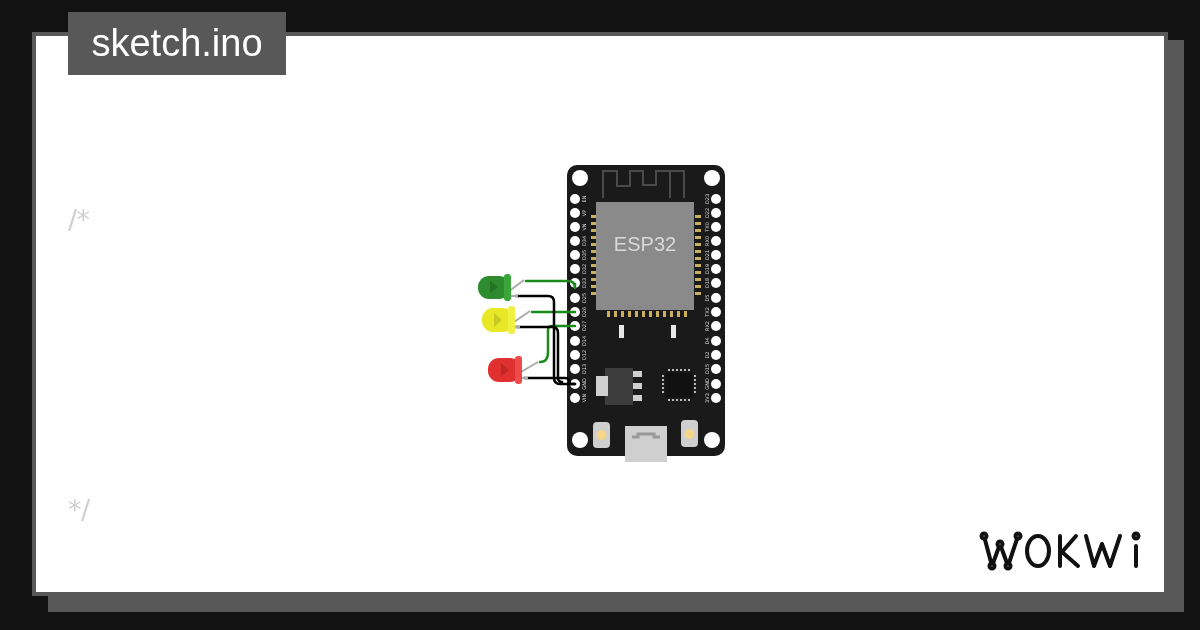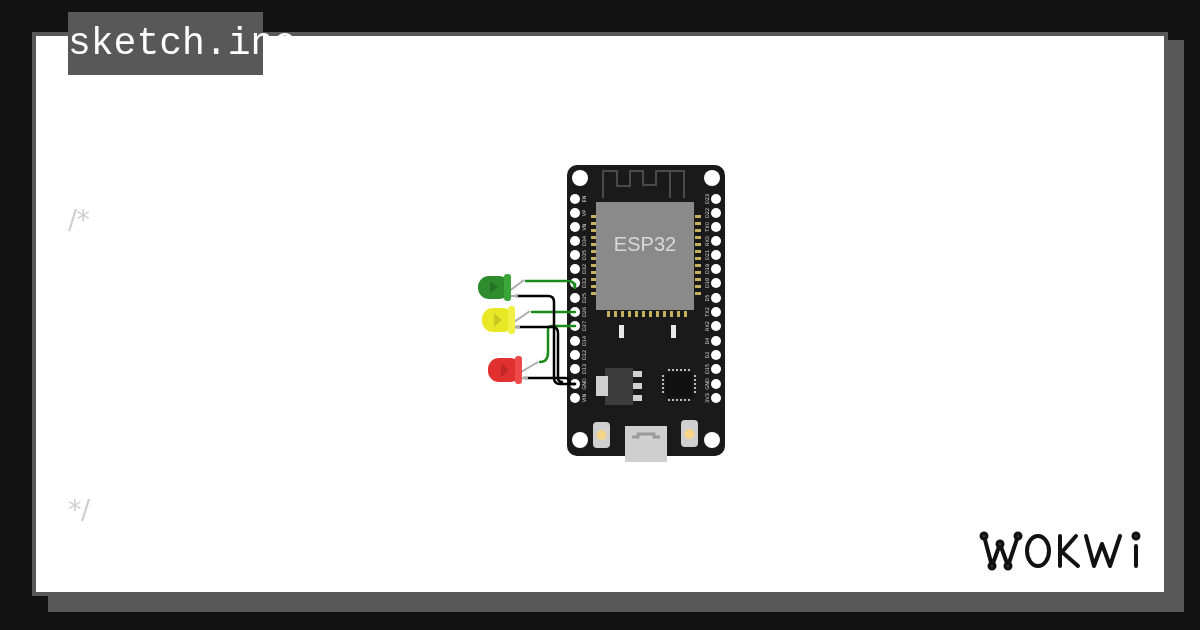--- a/index.html
+++ b/index.html
@@ -14,23 +14,23 @@
   }
   .panel {
     position: absolute; left: 32px; top: 32px; width: 1136px; height: 564px;
     background: #585858;
   }
   .panel-inner {
     position: absolute; left: 36px; top: 36px; width: 1128px; height: 556px;
     background: #ffffff; overflow: hidden;
   }
   .title-tab {
-    position: absolute; left: 68px; top: 12px; height: 63px; width: 195px;
+    position: absolute; left: 68px; top: 12px; height: 63px; width: 218px;
     background: #585858; color: #ffffff;
-    font-family: Liberation Mono, monospace; font-size: 38px;
+    font-family: Liberation Sans, sans-serif; font-size: 38px;
     line-height: 63px; text-align: center; z-index: 5;
   }
   .code {
     position: absolute; left: 32px; top: 64px;
     font-family: "DejaVu Sans", sans-serif; font-size: 27px;
     color: #cfcfcf; line-height: 48.2px; white-space: pre;
     letter-spacing: -0.6px;
   }
   .code .line { height: 48.2px; }
   .circuit { position: absolute; left: 0; top: 0; width: 1200px; height: 630px; z-index: 3; pointer-events: none; border-radius: 12px; }

